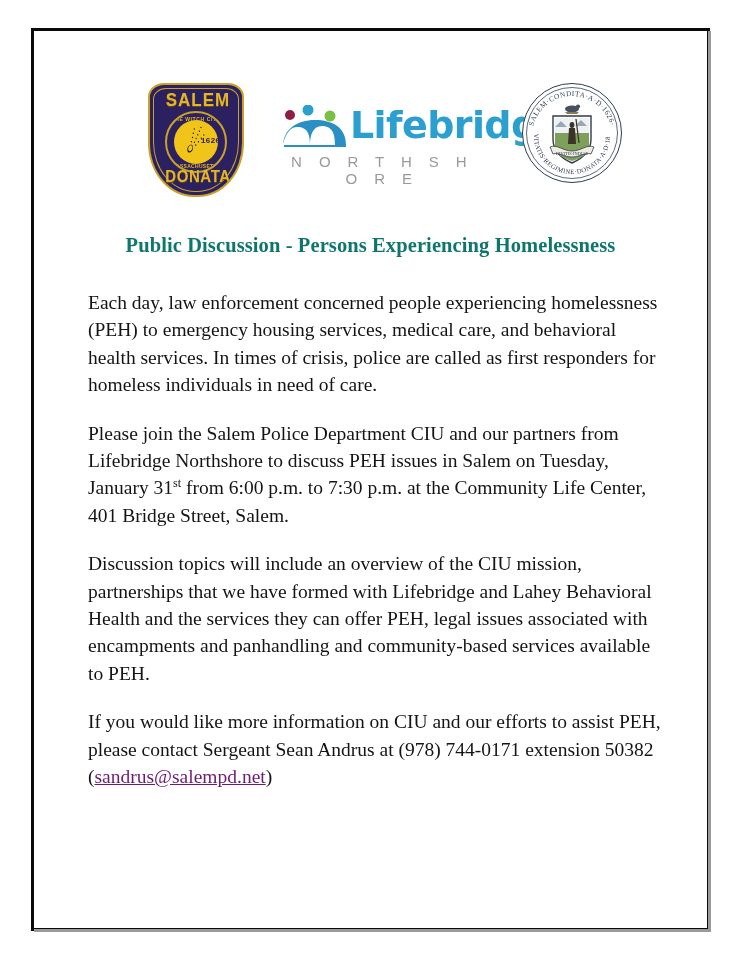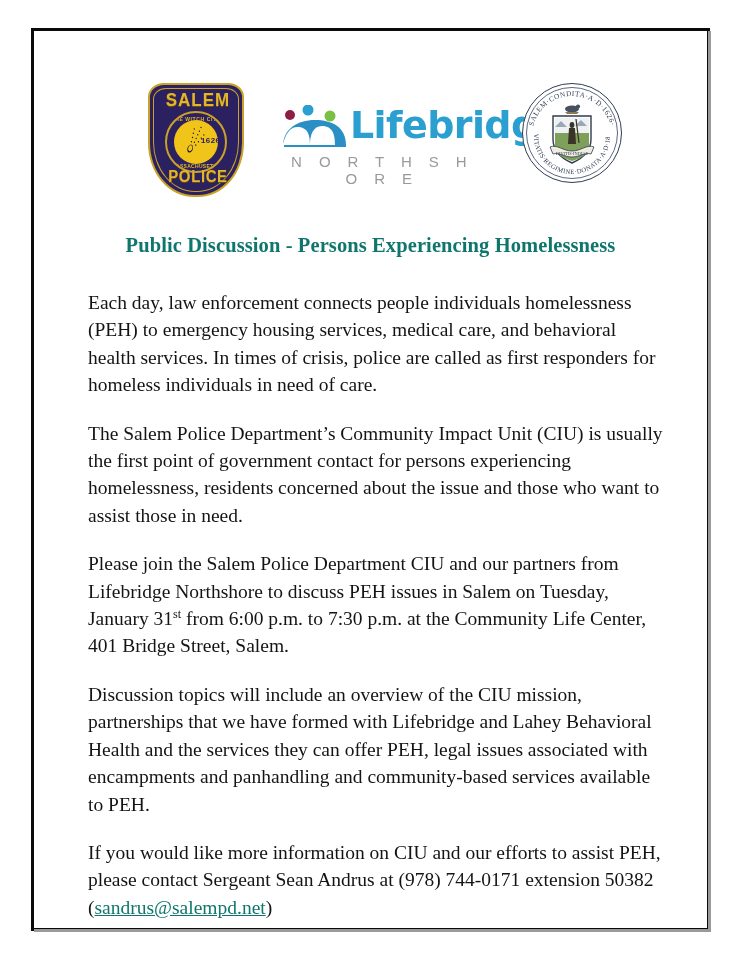--- a/index.html
+++ b/index.html
@@ -276,21 +276,21 @@
     text-align: left;
   }
   .para:last-child { margin-bottom: 0; }
   sup {
     font-size: 0.62em;
     vertical-align: super;
     line-height: 0;
     margin-top: 34px;
   }
   .maillink {
-    color: #0f766e;
+    color: #701a75;
     text-decoration: underline;
   }
 </style>
 </head>
 <body>
 
 <div class="page-canvas">
   <div class="flyer-border">
     <div class="flyer-inner">
 
@@ -299,21 +299,21 @@
         <div class="badge-wrap">
           <div class="badge-shield">
             <div class="badge-salem">SALEM</div>
             <div class="badge-circle">
               <div class="badge-moon"></div>
               <div class="badge-arc-top">THE WITCH CITY</div>
               <div class="badge-witch">☄</div>
               <div class="badge-year">1626</div>
               <div class="badge-arc-bot">MASSACHUSETTS</div>
             </div>
-            <div class="badge-police">POLICE</div>
+            <div class="badge-police">DONATA</div>
           </div>
         </div>
 
         <div class="lifebridge-wrap">
           <div class="lb-top">
             <div class="lb-mark">
               <svg width="66" height="42" viewBox="0 0 66 42" xmlns="http://www.w3.org/2000/svg">
                 <circle cx="8" cy="10" r="5" fill="#8e1f42"></circle>
                 <circle cx="26" cy="5" r="5.5" fill="#2a9fd0"></circle>
                 <circle cx="48" cy="11" r="5.5" fill="#7ac143"></circle>
@@ -361,23 +361,22 @@
             <path d="M33 66 C40 63 46 70 55 70 C64 70 70 63 77 66 L74 73 C68 71 63 76 55 76 C47 76 42 71 36 73 Z" fill="#f0ece0" stroke="#2f3b52" stroke-width="0.8"></path>
             <text x="55" y="74" font-family="Liberation Serif, serif" font-size="4.4" fill="#2f3b52" text-anchor="middle">DIVITIS·INDIAE</text>
           </svg>
         </div>
       </div>
 
       <h1 class="doc-title">Public Discussion -  Persons Experiencing Homelessness</h1>
 
       <div class="body-col">
 
-        <p class="para">Each day, law enforcement connects people individuals homelessness (PEH) to emergency housing services, medical care, and behavioral health services.  In times of crisis, police are called as first responders for homeless individuals in need of care.</p>
-
-        <p class="para">The Salem Police Department’s Community Impact Unit (CIU) is usually the first point of government contact for persons experiencing homelessness, residents concerned about the issue and those who want to assist those in need.</p>
+        <p class="para">Each day, law enforcement concerned people experiencing homelessness (PEH) to emergency housing services, medical care, and behavioral health services.  In times of crisis, police are called as first responders for homeless individuals in need of care.</p>
+
 
         <p class="para"><span>Please join the Salem Police Department CIU and our partners from Lifebridge Northshore to discuss PEH issues in Salem on Tuesday, January 31</span><sup>st</sup><span> from 6:00 p.m. to 7:30 p.m. at the Community Life Center, 401 Bridge Street, Salem.</span></p>
 
         <p class="para">Discussion topics will include an overview of the CIU mission, partnerships that we have formed with Lifebridge and Lahey Behavioral Health and the services they can offer PEH, legal issues associated with encampments and panhandling and community-based services available to PEH.</p>
 
         <p class="para"><span>If you would like more information on CIU and our efforts to assist PEH, please contact Sergeant Sean Andrus at (978) 744-0171 extension 50382 (</span><a class="maillink" href="#">sandrus@salempd.net</a><span>)</span></p>
 
       </div>
 
     </div>

